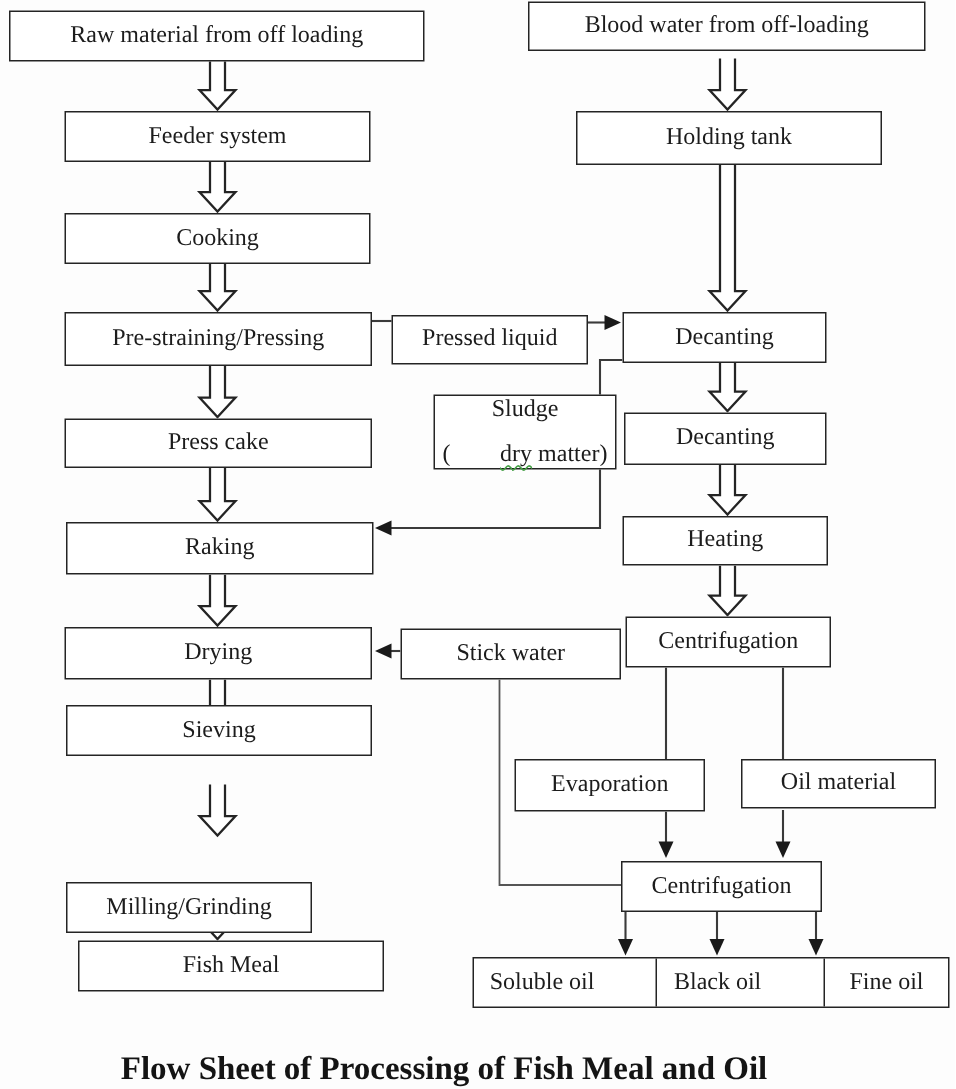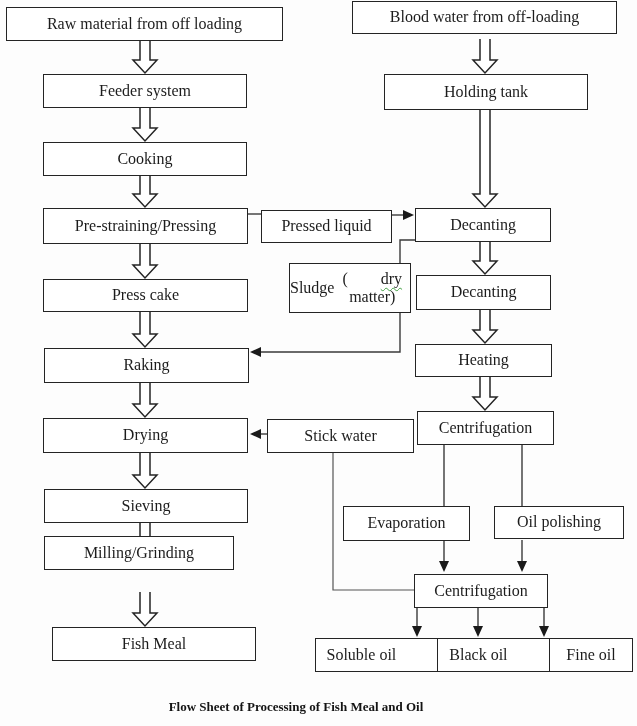--- a/index.html
+++ b/index.html
@@ -8,42 +8,42 @@
     background:#fdfdfd; overflow:hidden;
     font-family:"Liberation Serif", serif; color:#1c1c1c;
   }
   svg.connectors { position:absolute; left:0; top:0; }
   .node {
     position:absolute; box-sizing:border-box;
     border:1.6px solid #242424; background:#ffffff;
     display:flex; align-items:center; justify-content:center;
     text-align:center; font-size:16px; line-height:1.15;
   }
-  .node.two-line { flex-direction:row; }
+  .node.two-line { flex-direction:column;justify-content:space-between; }
   .squiggle {
     text-decoration-line:underline;
     text-decoration-style:wavy;
     text-decoration-color:#44a044;
     text-decoration-thickness:1px;
     text-underline-offset:3px;
     text-decoration-skip-ink:none;
     margin-left:33px;
   }
   .outputs {
     position:absolute; box-sizing:border-box; display:flex;
     border:1.6px solid #242424; background:#ffffff;
   }
   .outputs .cell {
     box-sizing:border-box; display:flex; align-items:center;
     justify-content:center; font-size:16px;
   }
   .outputs .cell + .cell { border-left:1.6px solid #242424;margin-left:30px; }
   .caption {
     position:absolute; left:0; top:699; width:592px;
-    top:699px; text-align:center; font-weight:bold; font-size:13px;
+    top:699px; text-align:center; font-weight:bold; font-size:22px;
     color:#141414;
   }
 </style>
 </head>
 <body>
 
 <div class="stage">
 
   <svg class="connectors" width="637" height="726" viewBox="0 0 637 726">
 
@@ -108,24 +108,24 @@
   </div>
   <div class="node" style="left:43px;top:279px;width:205px;height:33px">
     <span>Press cake</span>
   </div>
   <div class="node" style="left:44px;top:348px;width:205px;height:35px">
     <span>Raking</span>
   </div>
   <div class="node" style="left:43px;top:418px;width:205px;height:35px">
     <span>Drying</span>
   </div>
-  <div class="node" style="left:44px;top:489px;width:204px;height:34px">
+  <div class="node" style="left:44px;top:470px;width:204px;height:34px">
     <span>Sieving</span>
   </div>
-  <div class="node" style="left:44px;top:536px;width:190px;height:34px">
+  <div class="node" style="left:44px;top:588px;width:164px;height:34px">
     <span>Milling/Grinding</span>
   </div>
   <div class="node" style="left:52px;top:627px;width:204px;height:34px">
     <span>Fish Meal</span>
   </div>
 
   <div class="node" style="left:261px;top:210px;width:131px;height:33px">
     <span>Pressed liquid</span>
   </div>
   <div class="node two-line" style="left:289px;top:263px;width:122px;height:50px">
@@ -151,21 +151,21 @@
   <div class="node" style="left:415px;top:344px;width:137px;height:33px">
     <span>Heating</span>
   </div>
   <div class="node" style="left:417px;top:411px;width:137px;height:34px">
     <span>Centrifugation</span>
   </div>
   <div class="node" style="left:343px;top:506px;width:127px;height:35px">
     <span>Evaporation</span>
   </div>
   <div class="node" style="left:494px;top:506px;width:130px;height:33px">
-    <span>Oil polishing</span>
+    <span>Oil material</span>
   </div>
   <div class="node" style="left:414px;top:574px;width:134px;height:34px">
     <span>Centrifugation</span>
   </div>
 
   <div class="outputs" style="left:315px;top:638px;width:318px;height:34px">
     <div class="cell" style="width:113px">
       <span>Soluble oil</span>
     </div>
     <div class="cell" style="width:102px">

